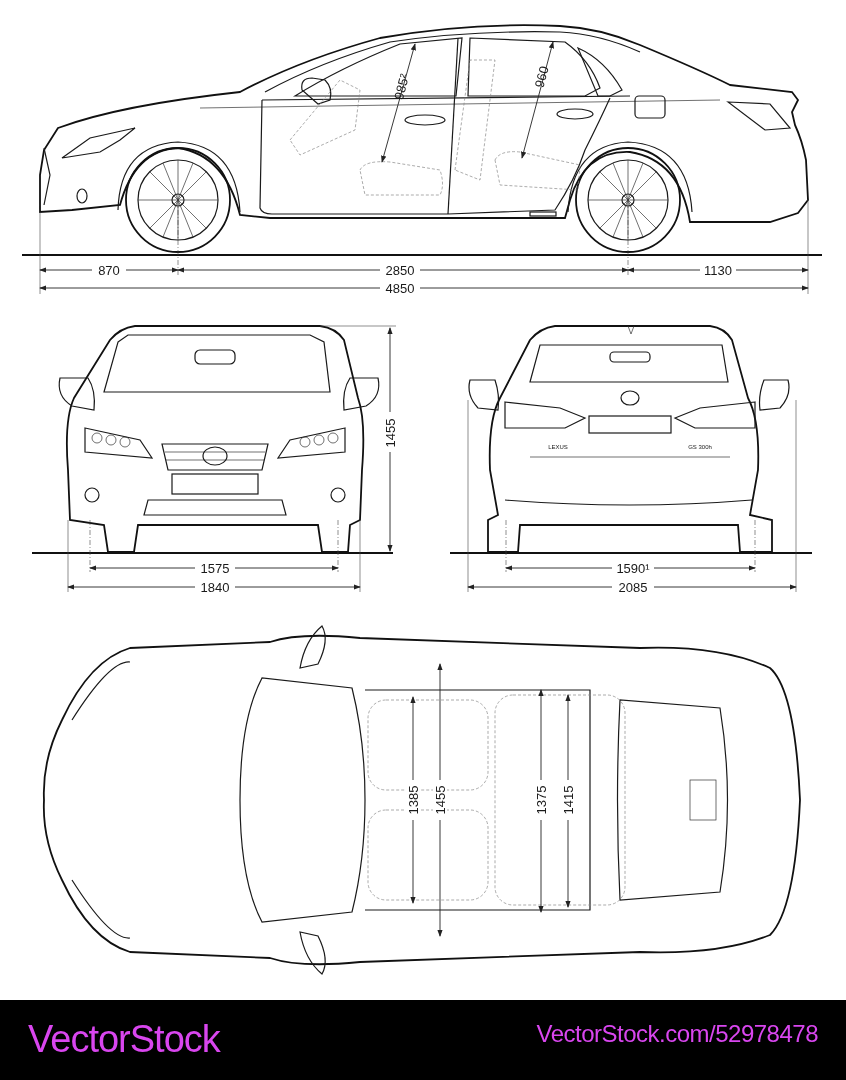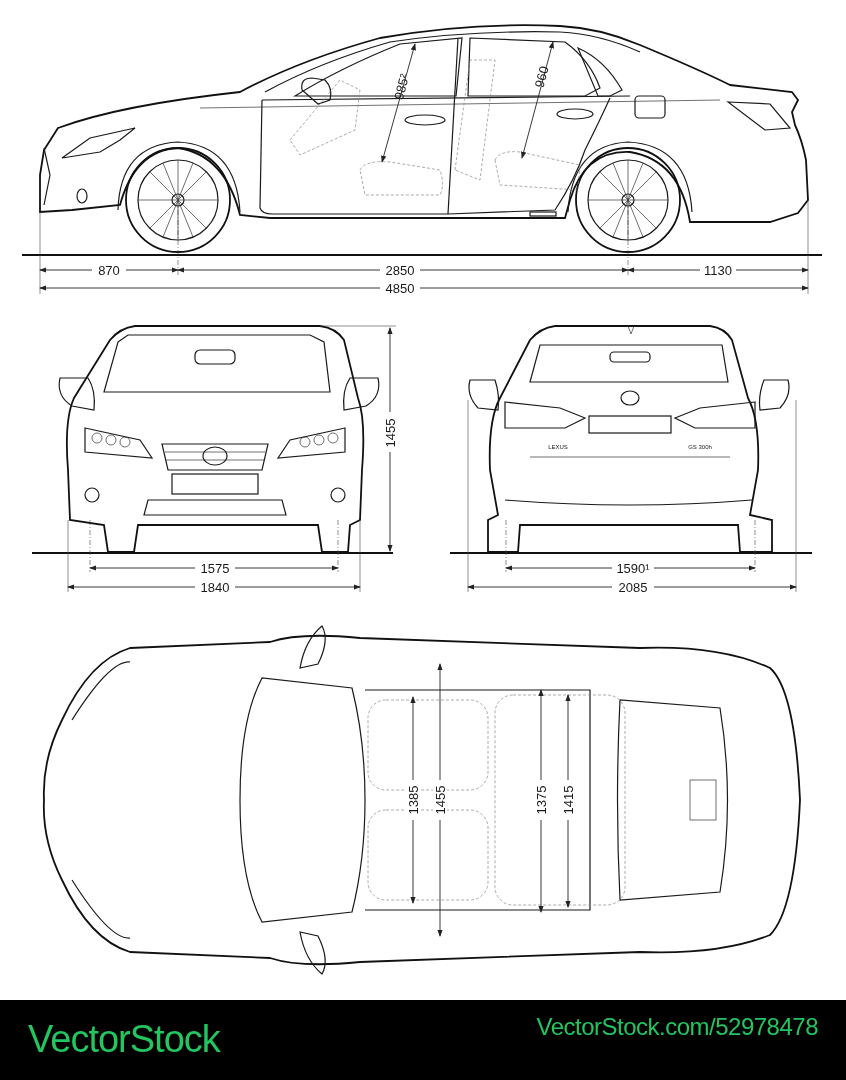--- a/index.html
+++ b/index.html
@@ -8,23 +8,23 @@
   svg text { font-family:"Liberation Sans", sans-serif; fill:#1a1a1a; }
   .dim { font-size:13px; }
   .line { stroke:#1a1a1a; fill:none; stroke-width:1.2; }
   .thick { stroke:#111; fill:none; stroke-width:1.8; }
   .thin { stroke:#333; fill:none; stroke-width:0.7; }
   .dash { stroke:#888; fill:none; stroke-width:0.7; stroke-dasharray:3 2; }
   .ground { stroke:#111; stroke-width:1.8; }
   .dimline { stroke:#222; stroke-width:0.9; }
   .ext { stroke:#444; stroke-width:0.6; }
   .center { stroke:#444; stroke-width:0.6; stroke-dasharray:5 2 1 2; }
-  #footer { position:absolute; left:0; top:1000px; width:846px; height:80px; background:#000; color:#22c55e; }
+  #footer { position:absolute; left:0; top:1000px; width:846px; height:80px; background:#000; color:#d946ef; }
   #footer .brand { position:absolute; left:28px; top:18px; font-size:38px; letter-spacing:-1px; }
-  #footer .url { position:absolute; right:28px; top:13px; font-size:24px; letter-spacing:-0.5px; }
+  #footer .url { position:absolute; right:28px; top:20px; font-size:24px; letter-spacing:-0.5px; }
 </style>
 </head>
 <body>
 
 <div id="canvas">
 <svg width="846" height="1000" viewBox="0 0 846 1000" xmlns="http://www.w3.org/2000/svg">
   <defs>
     <marker id="arr" markerWidth="8" markerHeight="6" refX="7" refY="3" orient="auto-start-reverse">
       <path d="M0,0 L8,3 L0,6 z" fill="#222"></path>
     </marker>

